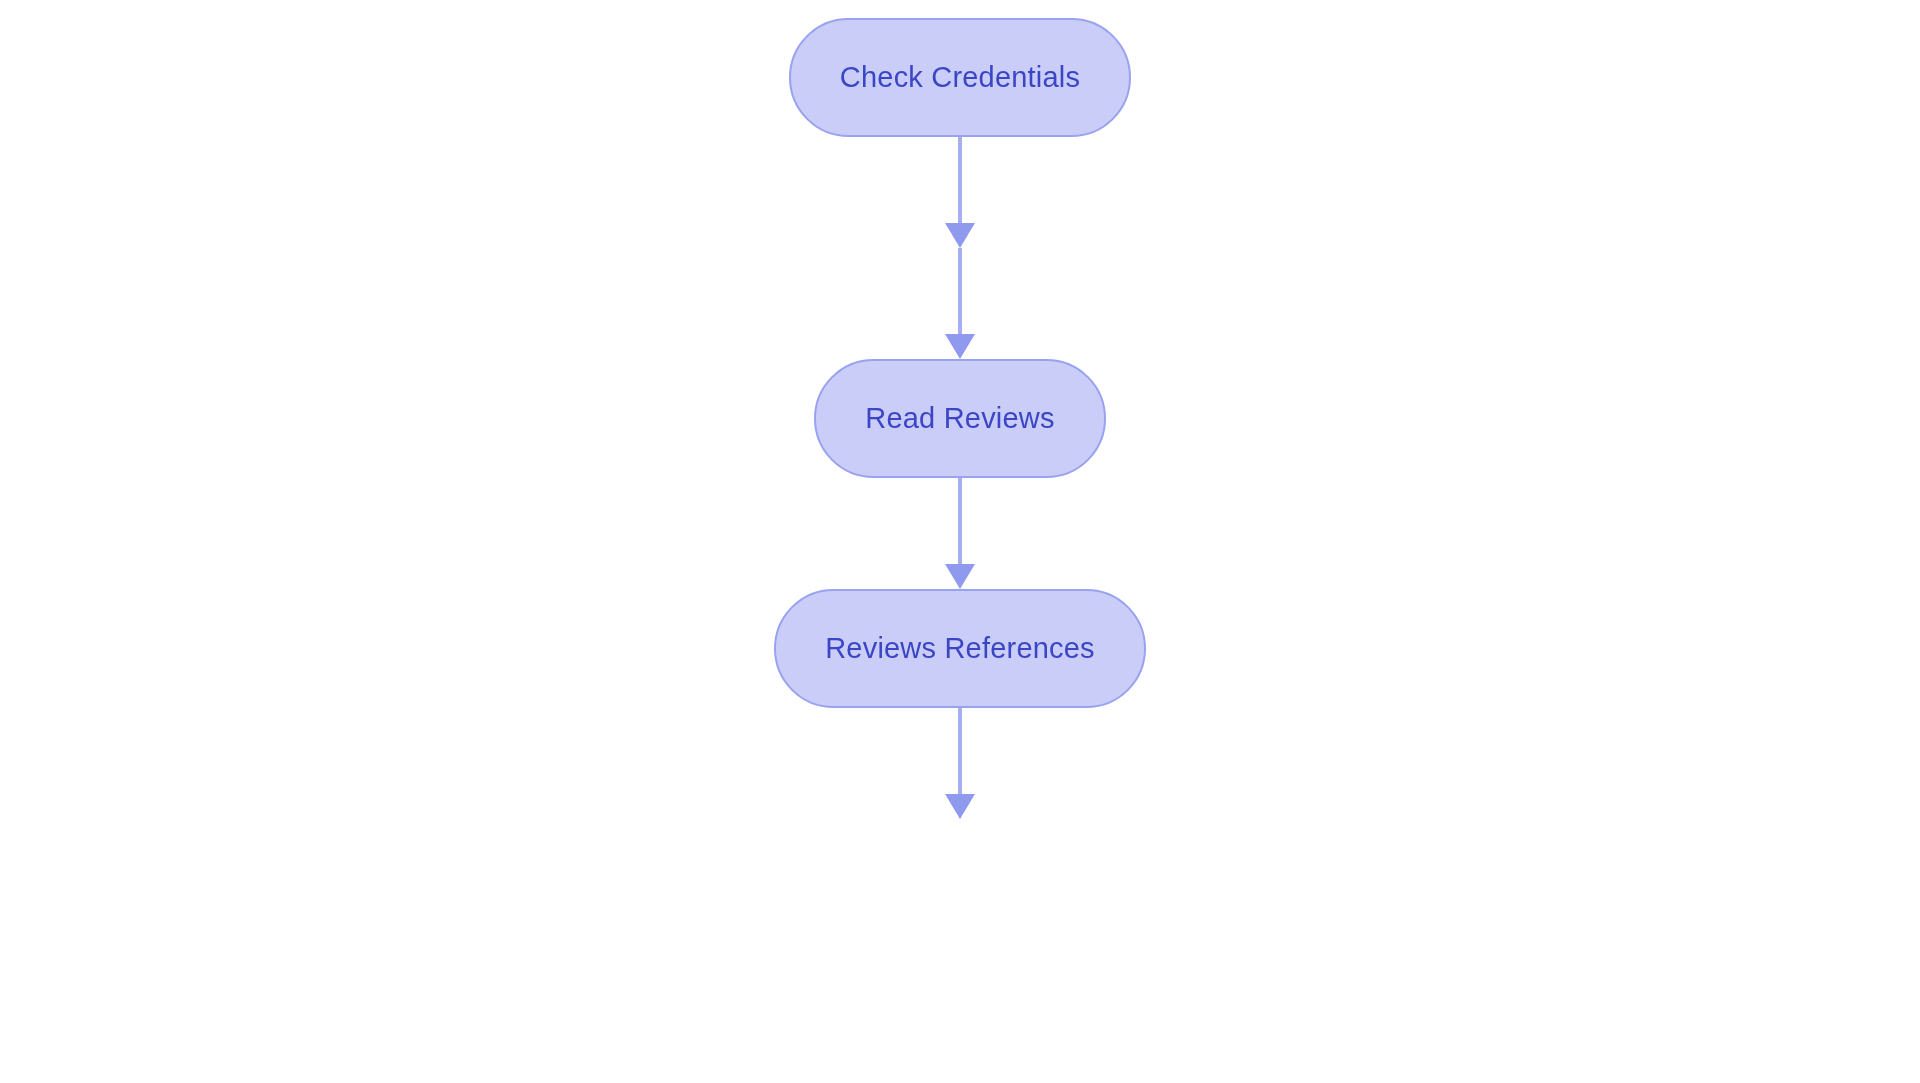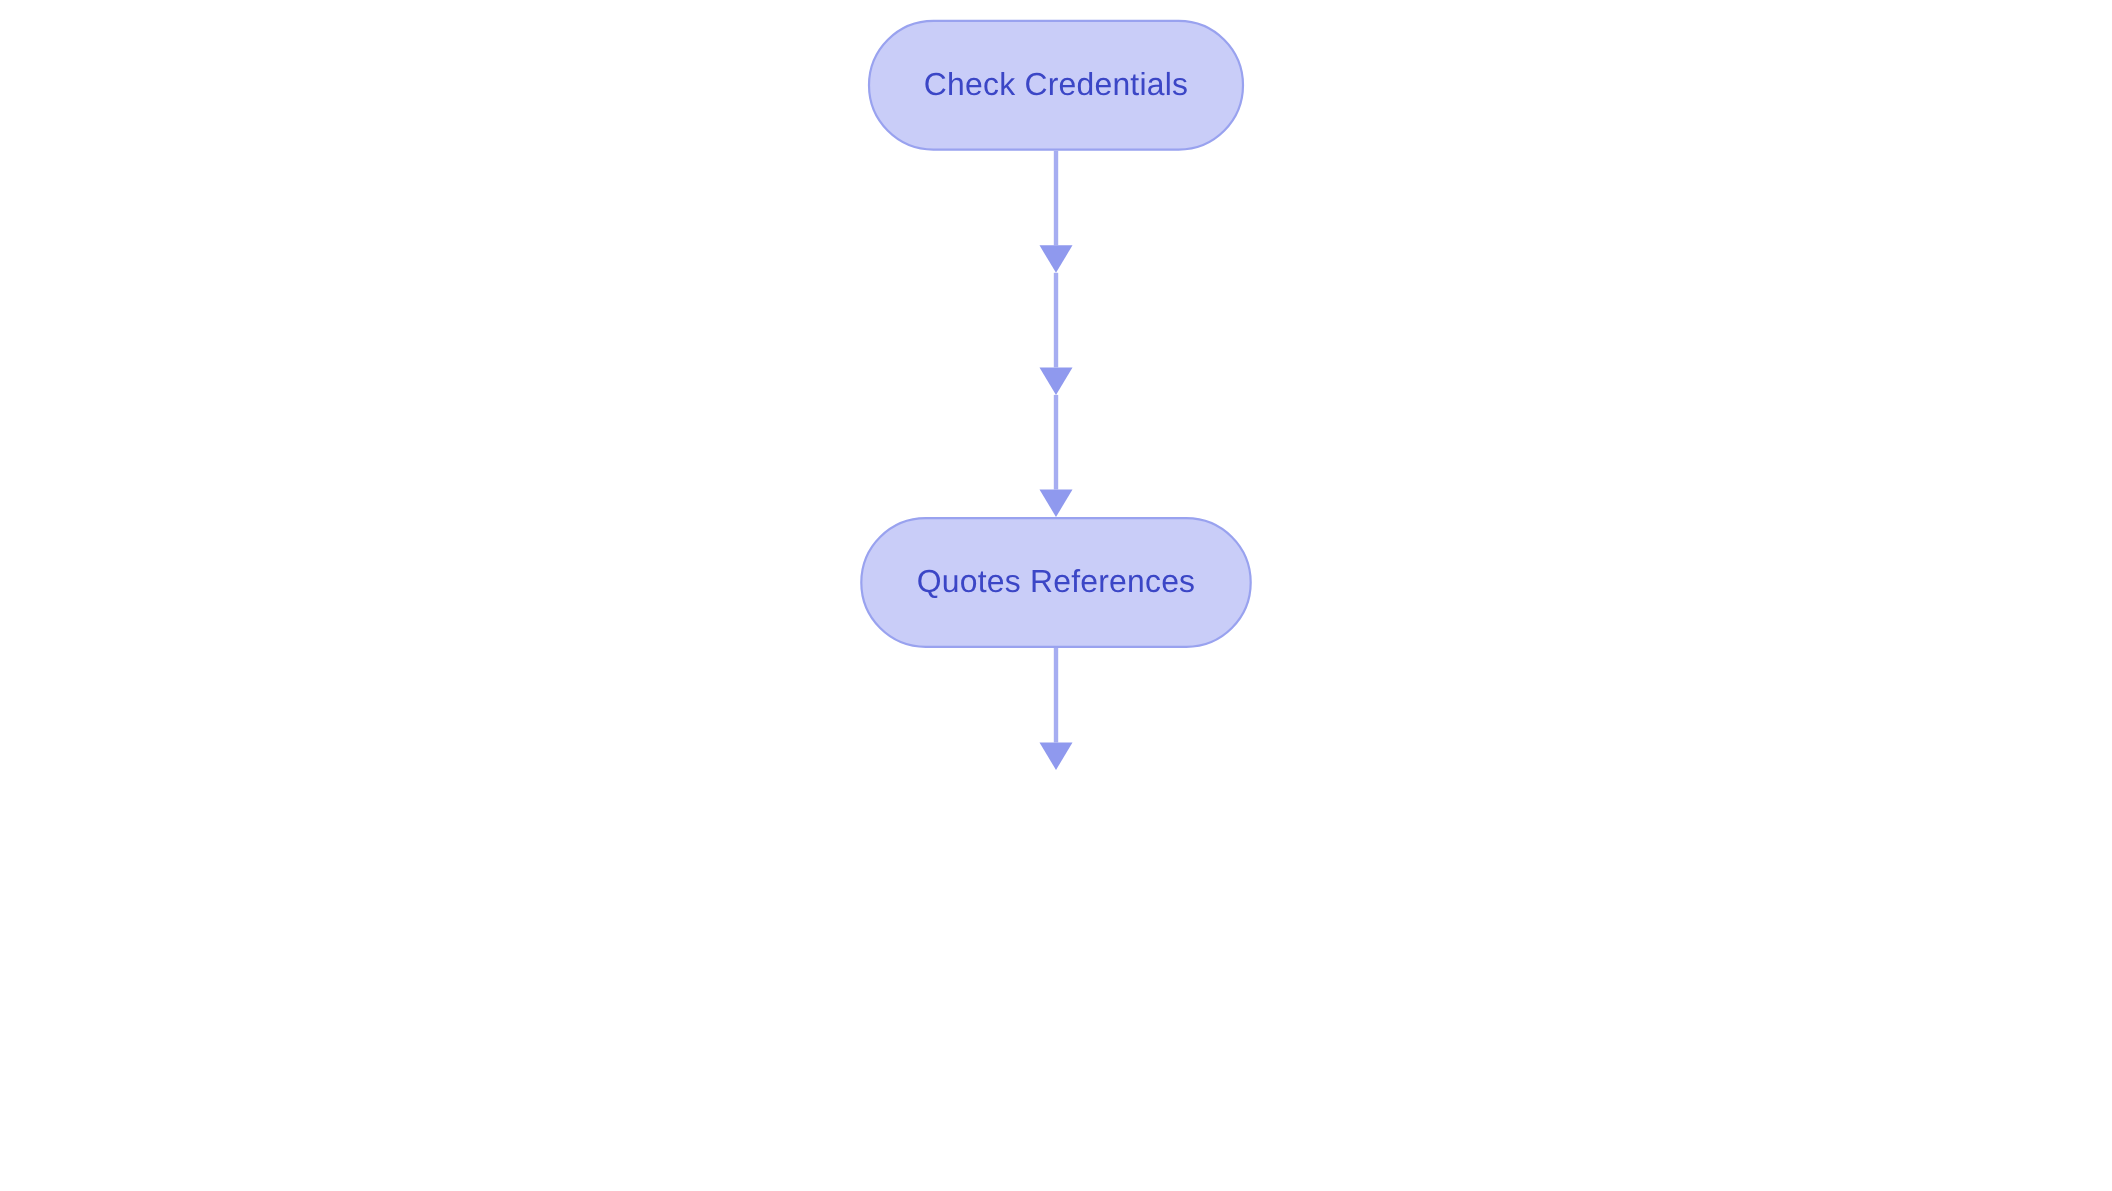--- a/index.html
+++ b/index.html
@@ -71,28 +71,31 @@
     <div class="line"></div>
     <div class="head"></div>
   </div>
 
 
   <div class="arrow">
     <div class="line"></div>
     <div class="head"></div>
   </div>
 
+  <div class="node">
+    <span>Read Reviews</span>
+  </div>
 
   <div class="arrow">
     <div class="line"></div>
     <div class="head"></div>
   </div>
 
   <div class="node">
-    <span>Quotes References</span>
+    <span>Reviews References</span>
   </div>
 
   <div class="arrow">
     <div class="line"></div>
     <div class="head"></div>
   </div>
 
 
 </div>
 

